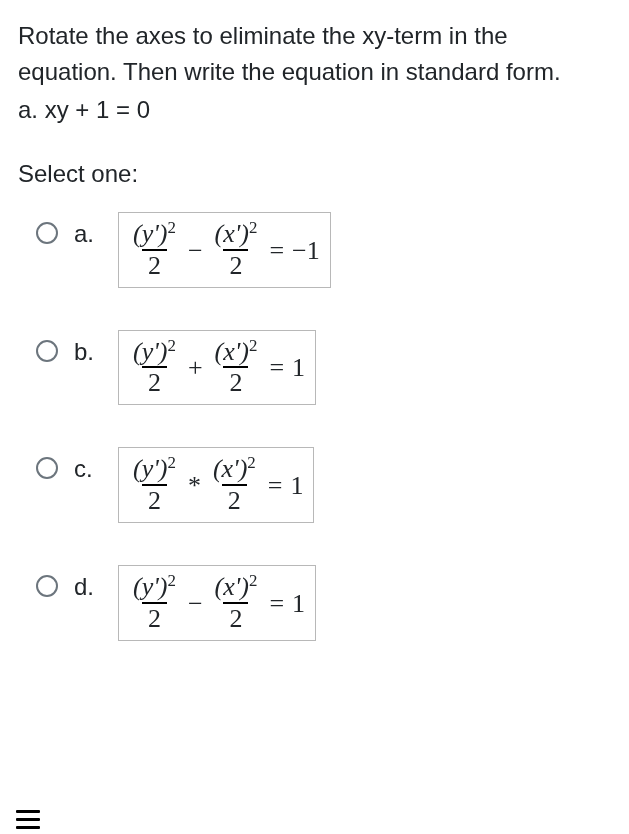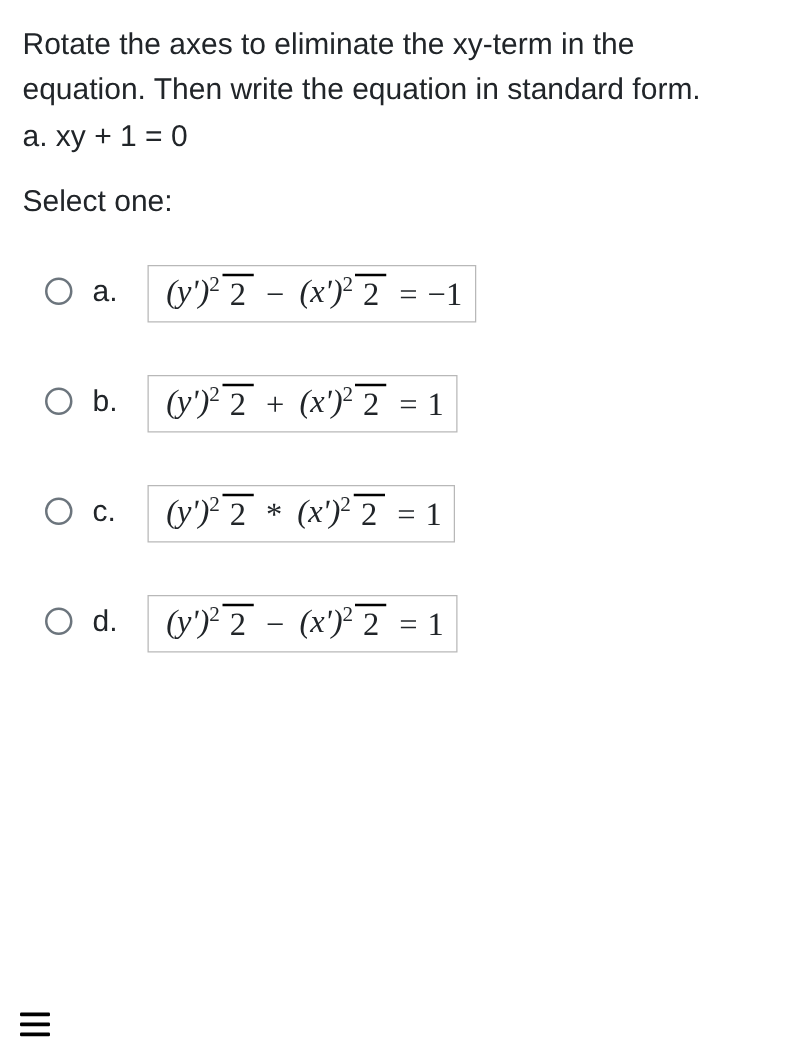--- a/index.html
+++ b/index.html
@@ -15,24 +15,24 @@
       padding: 18px 18px;
       font-size: 24px;
       color: #212529;
       position: relative;
     }
     .question-text {
       line-height: 1.5;
       margin-bottom: 6px;
     }
     .sub-question {
-      margin-bottom: 24px;
+      margin-bottom: 36px;
     }
     .select-label {
-      margin-bottom: 42px;
+      margin-bottom: 30px;
     }
     .options {
       display: flex;
       flex-direction: column;
       gap: 48px;
       padding-left: 18px;
     }
     .option-row {
       display: flex;
       align-items: flex-start;
@@ -58,21 +58,21 @@
       padding: 6px 10px 8px 10px;
       display: inline-flex;
       align-items: center;
       font-family: "Times New Roman", Times, serif;
       font-size: 26px;
       line-height: 1;
       margin-top: -6px;
     }
     .frac {
       display: inline-flex;
-      flex-direction: row;
+      flex-direction: column;
       align-items: center;
       vertical-align: middle;
       margin: 0 2px;
     }
     .frac .num {
       padding: 0 2px 2px 2px;
     }
     .frac .den {
       border-top: 2px solid #000;
       padding: 2px 6px 0 6px;

